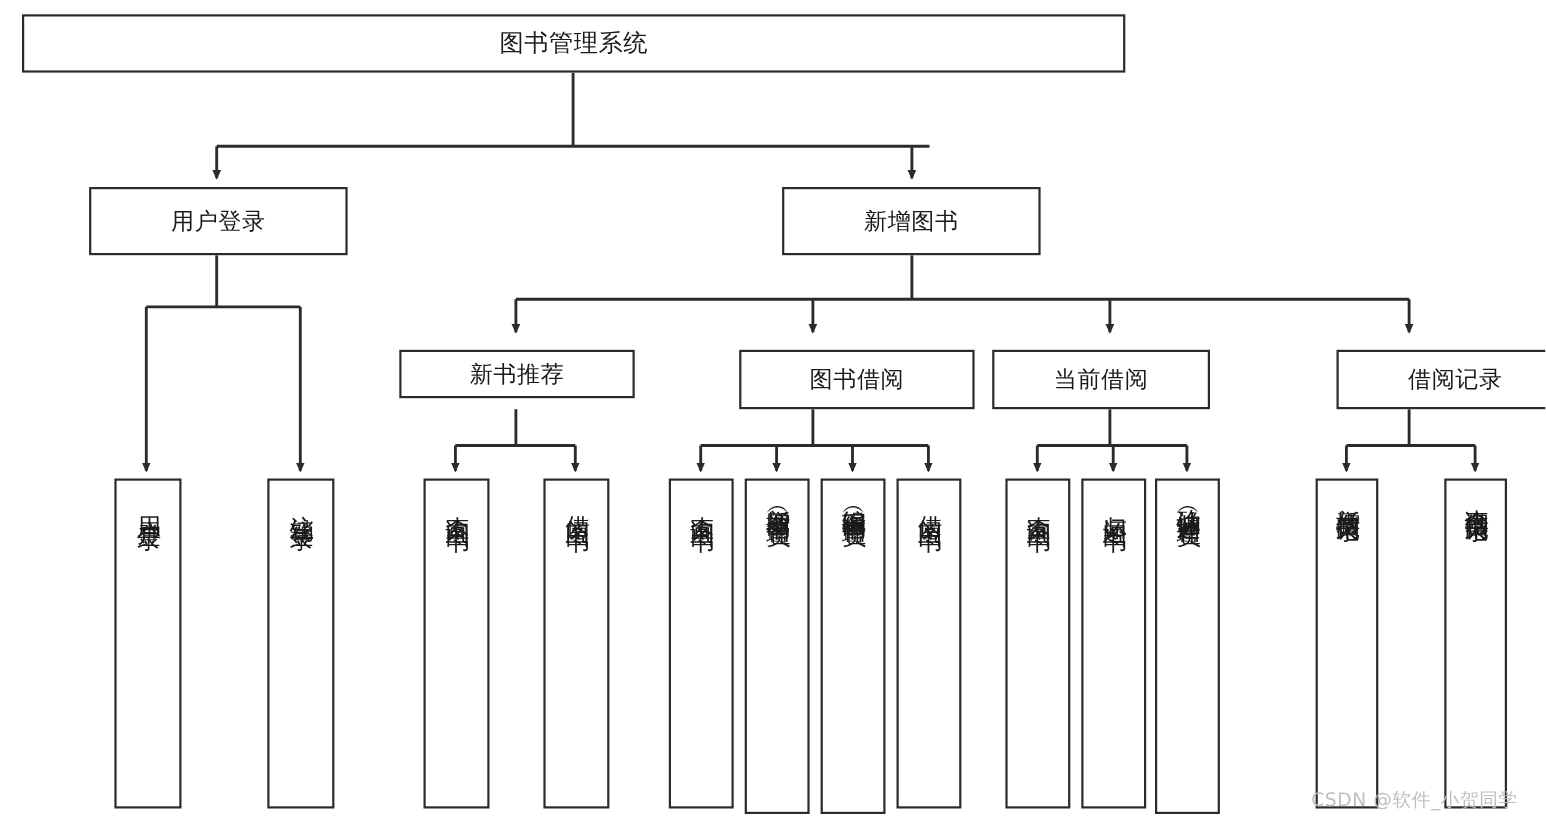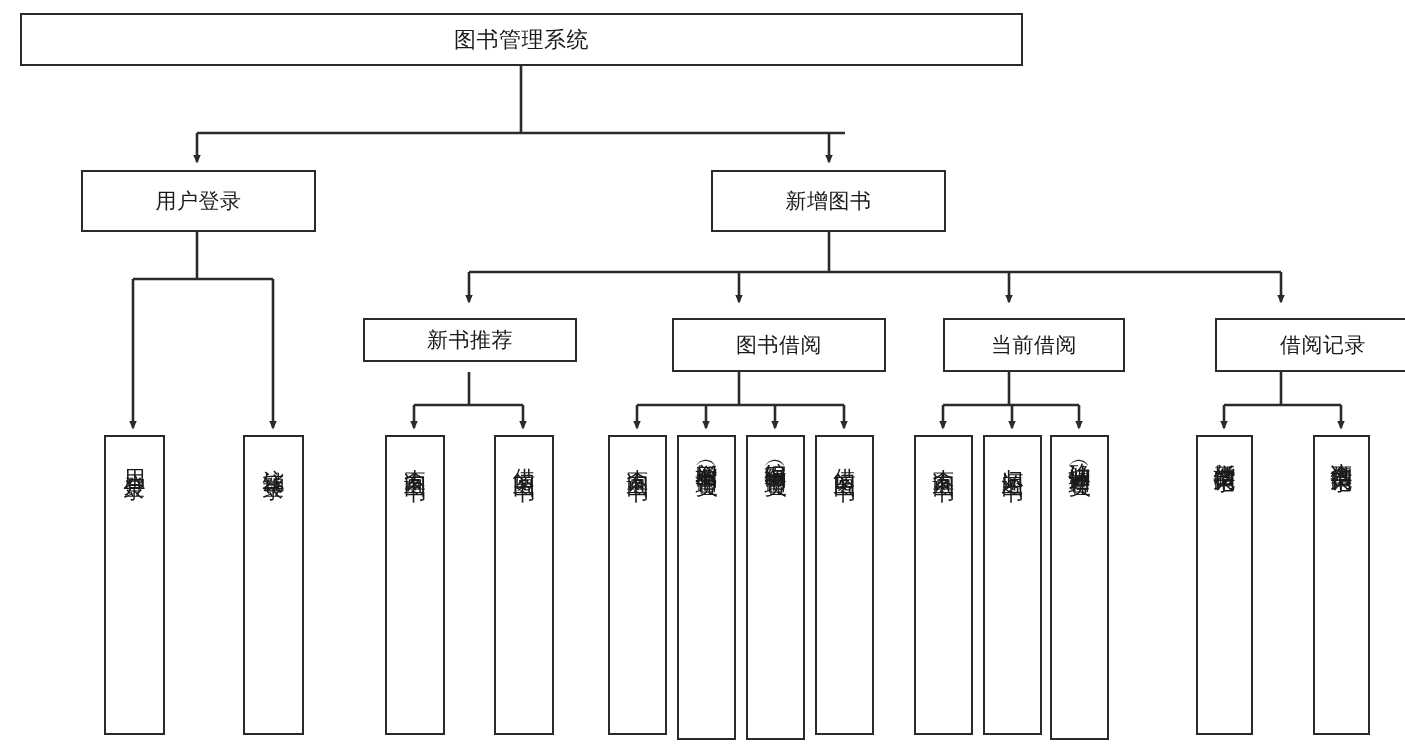--- a/index.html
+++ b/index.html
@@ -147,21 +147,21 @@
   <div class="node horizontal" style="left:711px; top:170px; width:235px; height:62px;">
     <span class="node-label">新增图书</span>
   </div>
 
   <div class="node horizontal" style="left:363px; top:318px; width:214px; height:44px;">
     <span class="node-label">新书推荐</span>
   </div>
   <div class="node horizontal" style="left:632px; top:318px; width:214px; height:54px;margin-left:40px;">
     <span class="node-label">图书借阅</span>
   </div>
-  <div class="node horizontal" style="left:902px; top:318px; width:182px; height:54px;margin-left:41px;">
+  <div class="node horizontal" style="left:902px; top:318px; width:198px; height:54px;">
     <span class="node-label">当前借阅</span>
   </div>
   <div class="node horizontal" style="left:1172px; top:318px; width:216px; height:54px;margin-left:43px;">
     <span class="node-label">借阅记录</span>
   </div>
 
   <div class="node vertical" style="left:104px; top:435px; width:61px; height:300px;">
     <span class="node-label">用户登录</span>
   </div>
   <div class="node vertical" style="left:243px; top:435px; width:61px; height:300px;">
@@ -198,14 +198,15 @@
     <span class="node-label">确认归还（管理员）</span>
   </div>
 
   <div class="node vertical tall" style="left:1196px; top:435px; width:57px; height:300px;">
     <span class="node-label">新增借阅记录</span>
   </div>
   <div class="node vertical tall" style="left:1313px; top:435px; width:57px; height:300px;">
     <span class="node-label">查询借阅记录</span>
   </div>
 
+  <div id="watermark">CSDN @软件_小贺同学</div>
 
 </div>
 
 </body></html>

